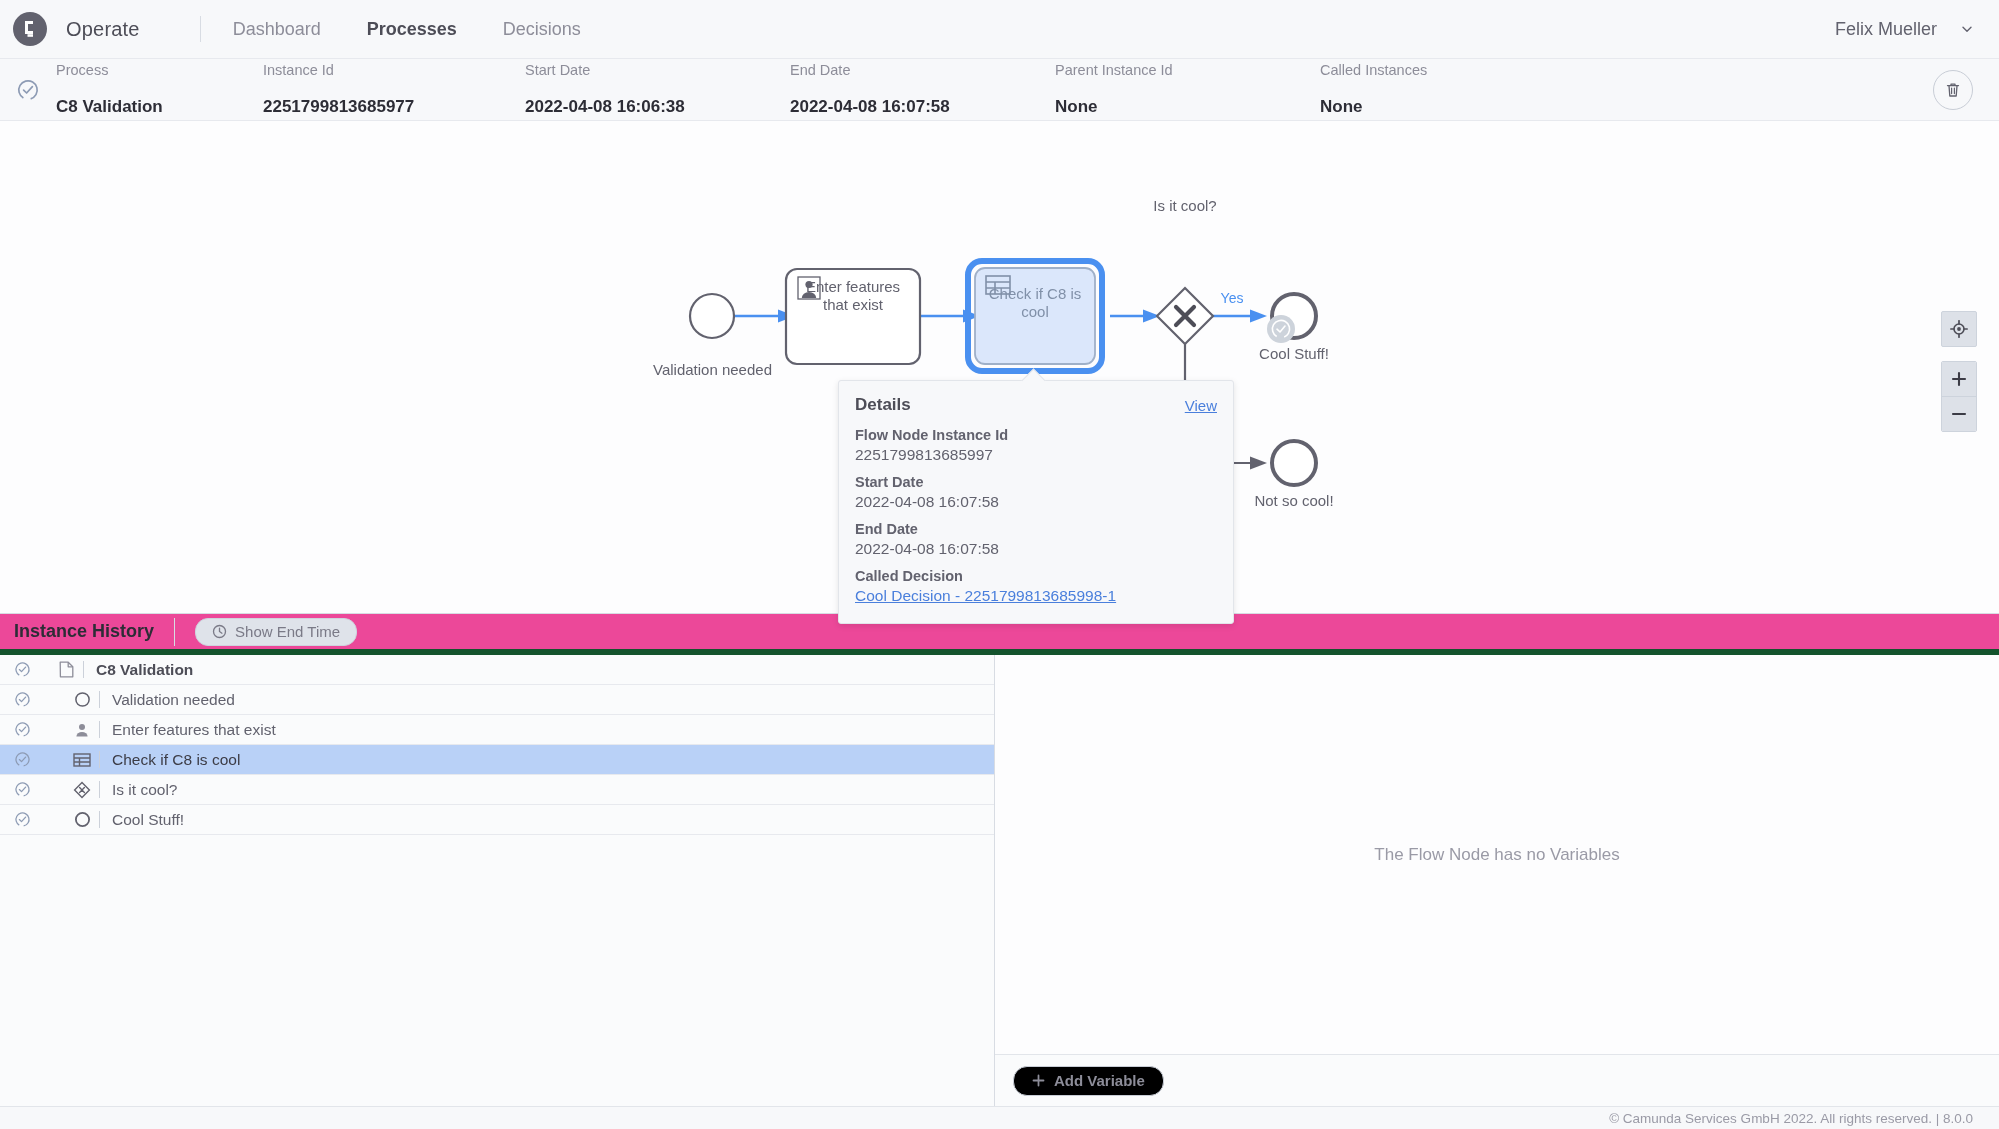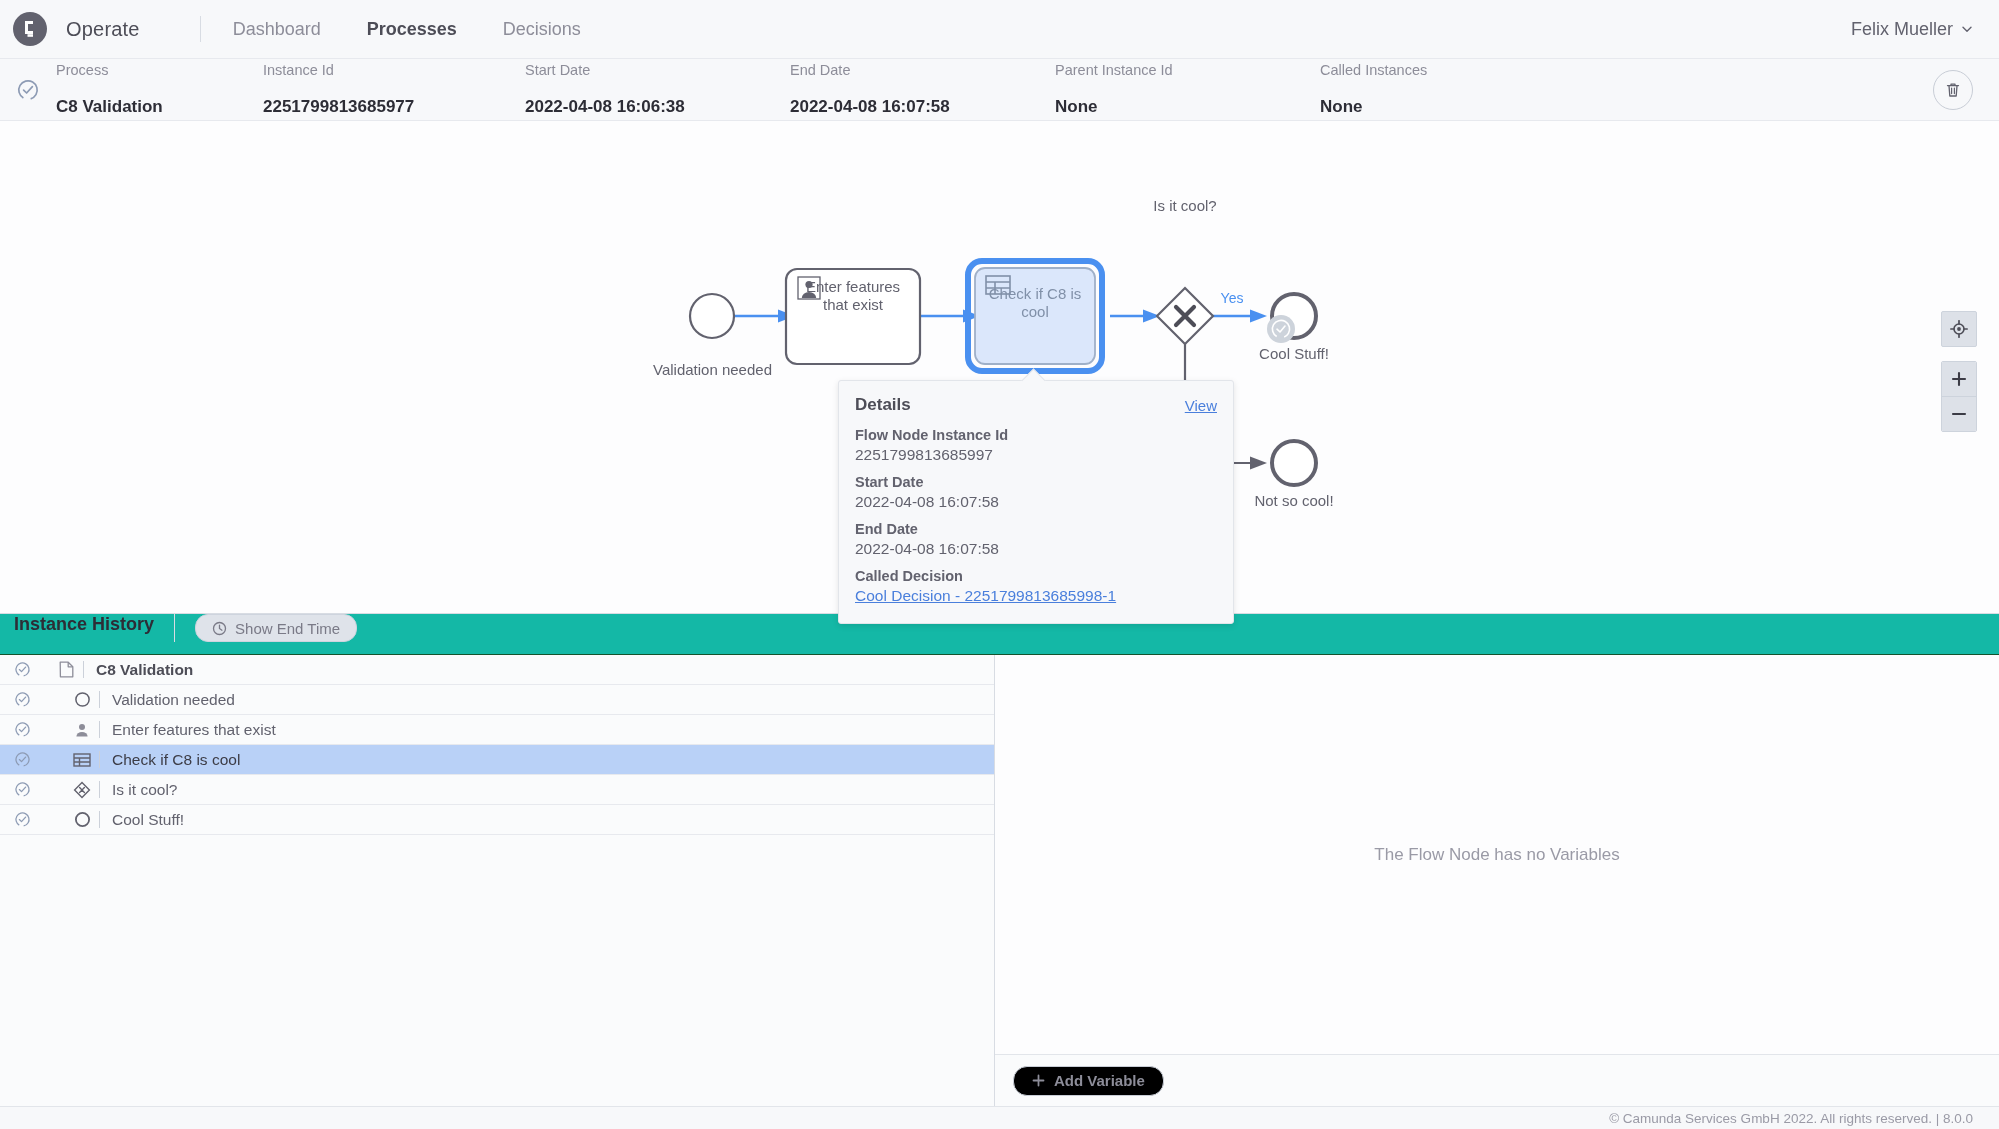--- a/index.html
+++ b/index.html
@@ -18,21 +18,21 @@
     display:flex;align-items:center;box-sizing:border-box;
   }
   .logo-wrap{width:60px;display:flex;justify-content:center;align-items:center;}
   .logo{width:34px;height:34px;border-radius:50%;background:#62626e;
         display:flex;align-items:center;justify-content:center;}
   .brand{font-size:20px;color:#4d4d57;letter-spacing:.2px;margin-left:6px;}
   .vdiv{width:1px;height:26px;background:#d8dce3;margin:0 32px 0 60px;}
   .nav{display:flex;align-items:center;gap:46px;}
   .nav-item{font-size:18px;color:#8d8d99;cursor:pointer;white-space:nowrap;}
   .nav-item.active{color:#4d4d57;font-weight:bold;}
-  .user{margin-left:auto;margin-right:26px;display:flex;align-items:center;gap:8px;
+  .user{margin-left:auto;margin-right:26px;display:flex;align-items:center;gap:24px;
         font-size:18px;color:#62626e;cursor:pointer;}
   .chev{width:12px;height:12px;}
 
   
   .metabar{
     position:absolute;left:0;top:59px;width:1999px;height:62px;
     background:#f7f8fa;border-bottom:1px solid #e7e9ee;
     display:flex;align-items:center;box-sizing:border-box;
   }
   .state-icon{width:56px;display:flex;justify-content:center;align-items:center;}
@@ -84,22 +84,22 @@
   .pop-value{font-size:15.5px;color:#62626e;margin-top:3px;}
   .pop-link{font-size:15.5px;color:#4a7fdc;text-decoration:underline;margin-top:3px;
             display:inline-block;cursor:pointer;}
 
   
   .bottom{
     position:absolute;left:0;top:613px;width:1999px;height:493px;
     background:#fafbfc;border-top:1px solid #d8dce3;box-sizing:border-box;
   }
   .hist-header{
-    height:41px;display:flex;align-items:flex-start;border-bottom:1px solid #14532d;
-    background:#14b8a6;box-sizing:border-box;
+    height:41px;display:flex;align-items:center;border-bottom:6px solid #14532d;
+    background:#ec4899;box-sizing:border-box;
   }
   .hist-title{font-size:18px;font-weight:bold;color:#2d2d36;margin-left:14px;}
   .hsep{width:1px;height:28px;background:#d8dce3;margin:0 20px;}
   .pill{
     display:inline-flex;align-items:center;gap:8px;height:26px;padding:0 16px;
     border-radius:13px;background:#dfe3ea;border:1px solid #ced4de;
     font-size:15px;color:#7a7a87;cursor:pointer;
   }
 
   .panels{display:flex;height:451px;}

